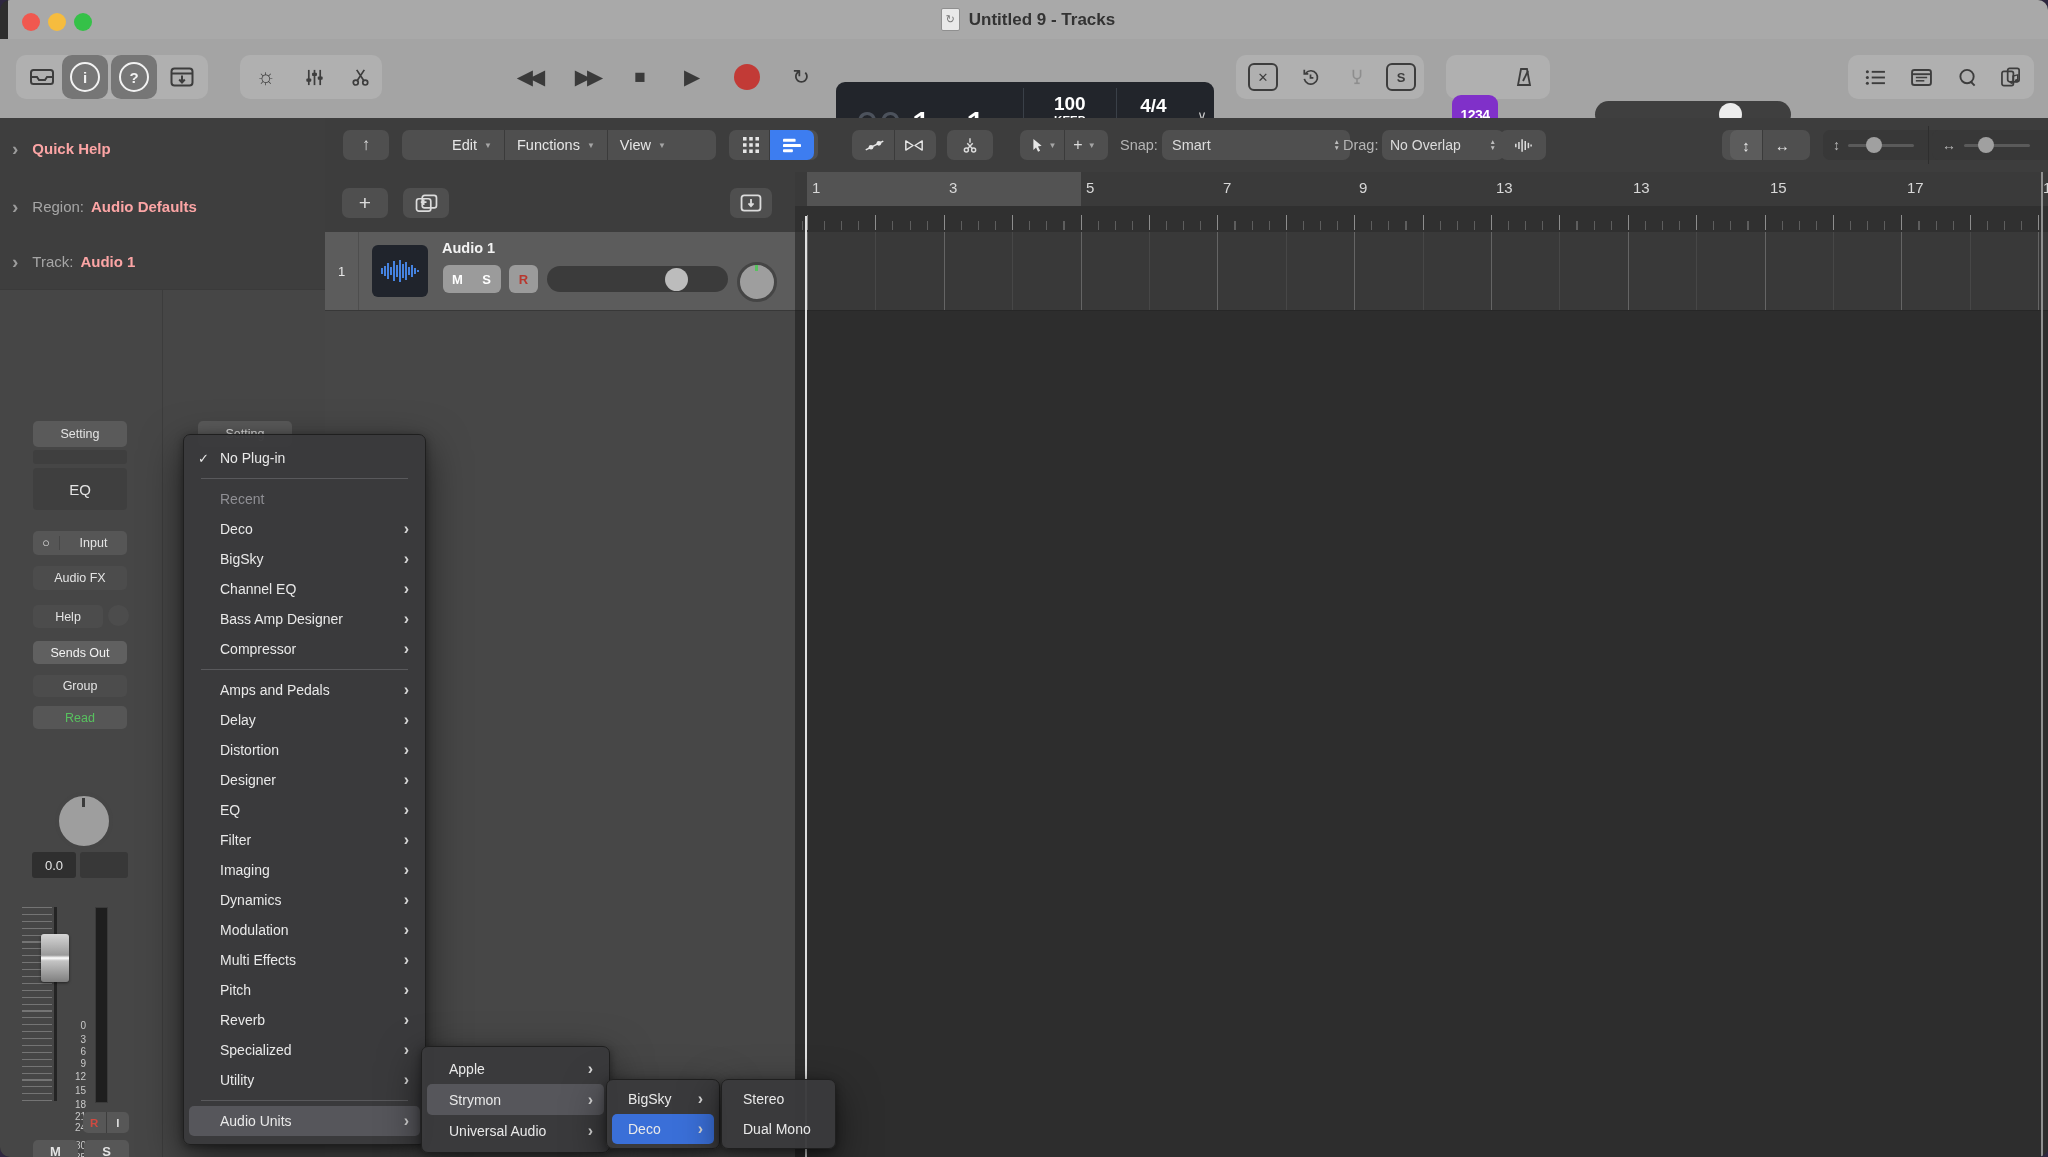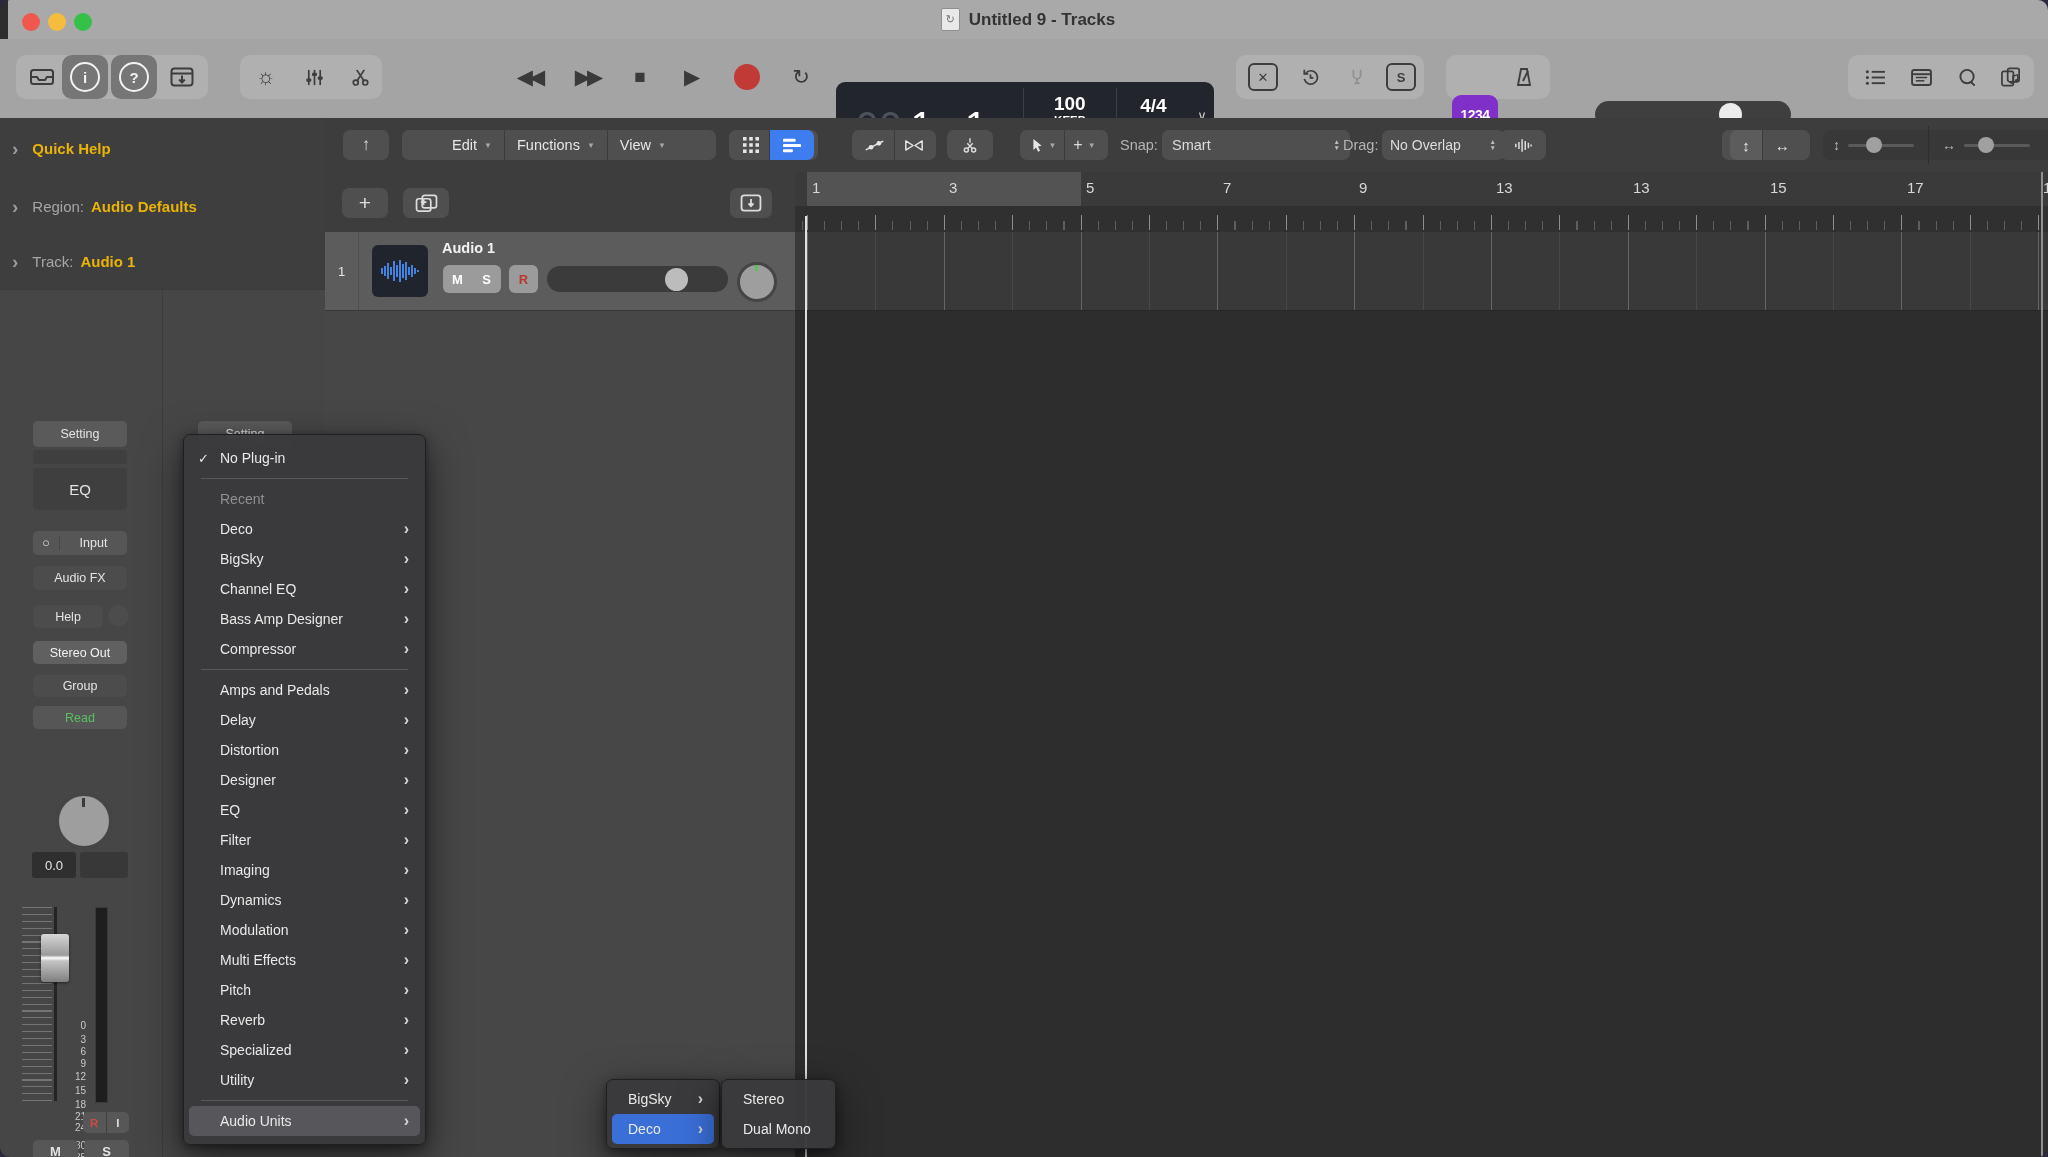--- a/index.html
+++ b/index.html
@@ -41,21 +41,21 @@
   .lcd-key{font-size:16px;line-height:20px;}
   #lcd-chev{width:24px;color:#cfcfcf;font-size:13px;display:flex;align-items:center;justify-content:center;}
   #countin{left:1452px;top:56px;width:46px;height:39px;border-radius:9px;color:#fff;font-size:14px;font-weight:bold;display:flex;align-items:center;justify-content:center;letter-spacing:-.5px;}
   #mainvol{left:1595px;top:62px;width:196px;height:27px;background:#3f3f3f;border-radius:14px;}
   #mainvol .knob{position:absolute;top:2px;left:124px;width:23px;height:23px;background:#ececec;border-radius:50%;}
   
   #inspector{left:0;top:118px;width:325px;bottom:0;background:#464646;}
   .ihdr{position:absolute;left:0;right:0;background:#3e3e3e;border-bottom:1px solid #333;display:flex;align-items:center;}
   .ihdr .chev{color:#9b9b9b;font-size:19px;font-weight:bold;margin:0 14px 0 12px;}
   .ihdr .pre{color:#a6a6a6;font-size:15px;margin-right:7px;}
-  .ihdr .val{color:#eab308;font-size:15px;font-weight:bold;}
+  .ihdr .val{color:#fca5a5;font-size:15px;font-weight:bold;}
   #strips{position:absolute;left:0;right:0;top:171px;bottom:0;border-top:1px solid #3a3a3a;}
   #coldiv{left:162px;top:0;bottom:0;width:1px;background:#3c3c3c;}
   .sbtn{position:absolute;border-radius:5px;display:flex;align-items:center;justify-content:center;color:#e4e4e4;font-size:12.5px;background:#565656;}
   .dbl{position:absolute;left:58px;width:28px;text-align:right;color:#c9c9c9;font-size:10px;height:14px;line-height:14px;margin-top:-7px;}
   
   #trackbar{left:325px;top:118px;right:0;height:54px;background:#3d3d3d;border-bottom:1px solid #2c2c2c;}
   .kbtn{position:absolute;top:12px;height:30px;background:#4f4f4f;border-radius:7px;display:flex;align-items:center;justify-content:center;color:#dcdcdc;}
   .seg{display:flex;height:100%;align-items:center;justify-content:center;padding:0 12px;gap:7px;font-size:14.5px;color:#e6e6e6;}
   .seg + .seg{border-left:1px solid #3b3b3b;}
   .dnchev{font-size:8px;color:#a5a5a5;}
@@ -317,21 +317,21 @@
         <span style="flex:1;text-align:center;">Input</span>
       </div>
       <div class="sbtn" style="left:33px;top:276px;width:94px;height:24px;background:#4c4c4c;">
             <span>Audio FX</span>
           </div>
       <div class="sbtn" style="left:33px;top:315px;width:70px;height:23px;background:#4c4c4c;">
             <span>Help</span>
           </div>
       <div class="sbtn" style="left:108px;top:315px;width:21px;height:21px;border-radius:50%;background:#4c4c4c;"></div>
       <div class="sbtn" style="left:33px;top:351px;width:94px;height:23px;background:#606060;color:#f2f2f2;">
-            <span>Stereo Out</span>
+            <span>Sends Out</span>
           </div>
       <div class="sbtn" style="left:33px;top:385px;width:94px;height:22px;background:#4c4c4c;">
             <span>Group</span>
           </div>
       <div class="sbtn" style="left:33px;top:416px;width:94px;height:23px;color:#58c15f;">
             <span>Read</span>
           </div>
 
       <div class="abs" style="left:55px;top:502px;width:50px;height:50px;border-radius:50%;background:#9e9e9e;border:4px solid #454545;">
         <div class="abs" style="left:23px;top:2px;width:3px;height:9px;background:#3a3a3a;"></div>
@@ -717,20 +717,40 @@
         
       </div>
           <div class="mi sub hl">
         <span class="ck"></span>
         <span class="lb">Audio Units</span>
         <span class="ar"></span>
       </div>
         </div>
   </div>
 
+  <div class="menu" style="left:421px;top:1046px;width:187px;padding:6px 0;">
+    <div>
+
+    <div class="mi sub" style="height:31px;">
+        <span class="ck" style="width:13px;"></span>
+        <span class="lb">Apple</span>
+        <span class="ar"></span>
+      </div>
+          <div class="mi sub hl" style="height:31px;">
+        <span class="ck" style="width:13px;"></span>
+        <span class="lb">Strymon</span>
+        <span class="ar"></span>
+      </div>
+          <div class="mi sub" style="height:31px;">
+        <span class="ck" style="width:13px;"></span>
+        <span class="lb">Universal Audio</span>
+        <span class="ar"></span>
+      </div>
+        </div>
+  </div>
 
   <div class="menu" style="left:606px;top:1079px;width:112px;padding:4px 0;">
     <div>
 
     <div class="mi sub">
         <span class="ck" style="width:7px;"></span>
         <span class="lb">BigSky</span>
         <span class="ar"></span>
       </div>
           <div class="mi sub hlb">

